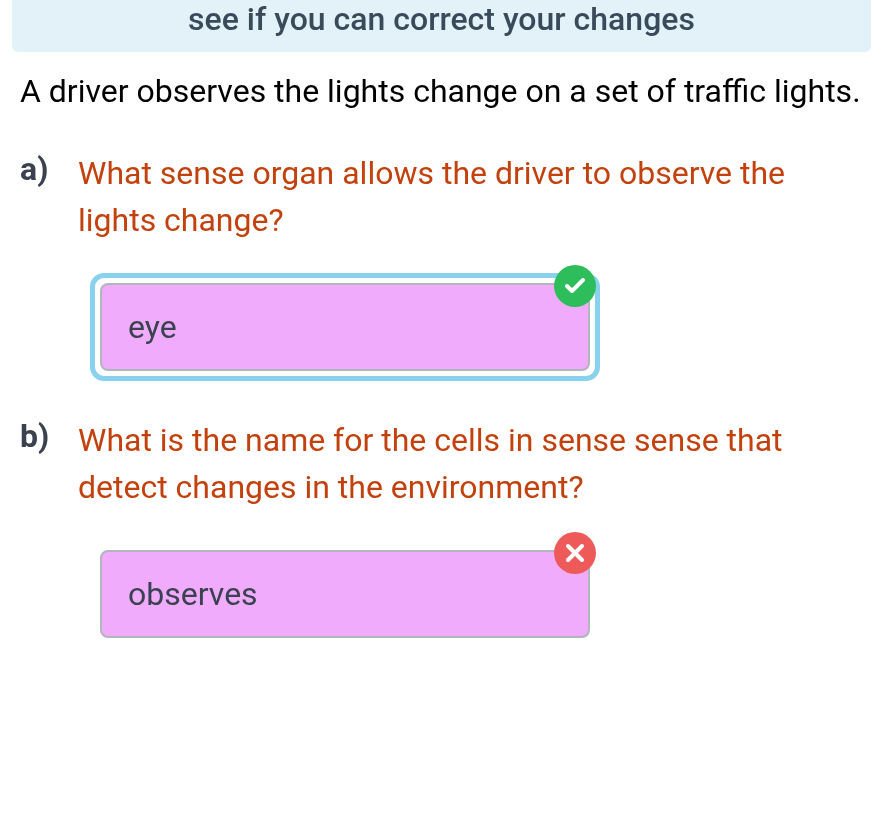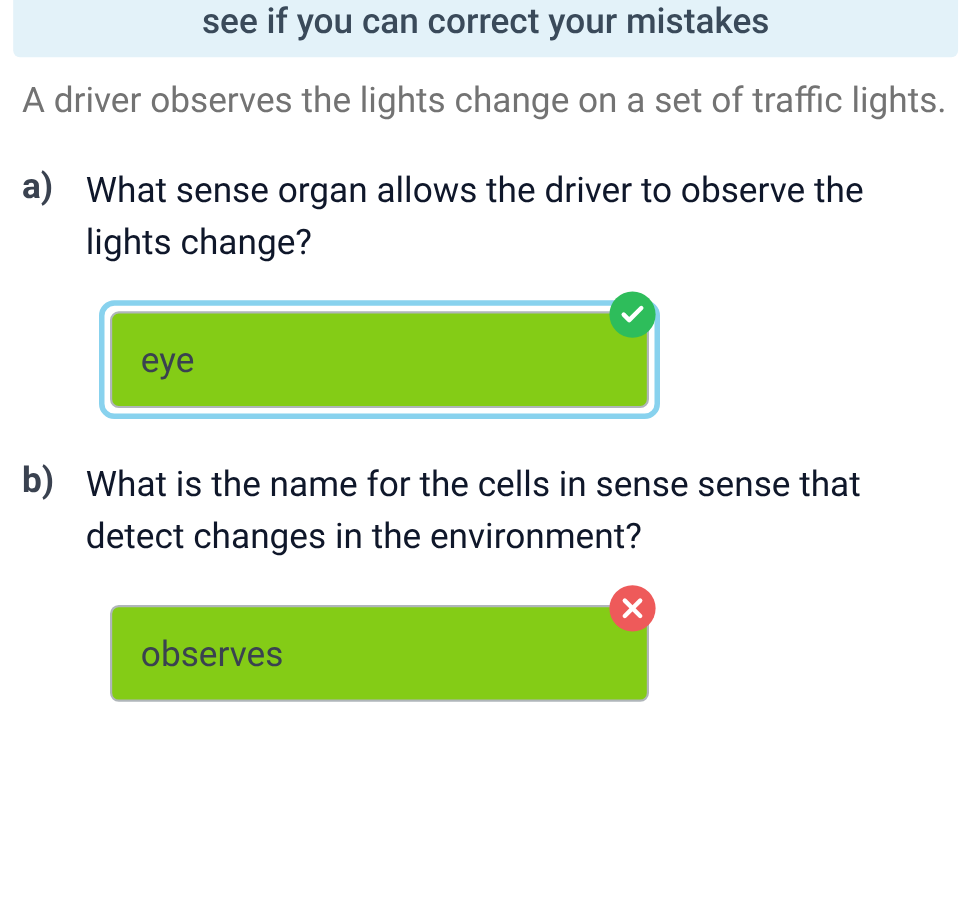--- a/index.html
+++ b/index.html
@@ -19,61 +19,61 @@
       padding: 0 20px 14px 20px;
       text-align: center;
       color: #3a4a5a;
       font-size: 32px;
       font-weight: 500;
       margin: 0 12px;
       border-radius: 0 0 6px 6px;
     }
     .intro-text {
       font-size: 32px;
-      color: #737373;
+      color: #000000;
       padding: 16px 20px 0 20px;
       line-height: 1.45;
     }
     .question-block {
       padding: 36px 20px 0 20px;
     }
     .question-row {
       display: flex;
       align-items: flex-start;
       gap: 22px;
     }
     .question-label {
       font-size: 32px;
       font-weight: 700;
       color: #3a4250;
       flex-shrink: 0;
       min-width: 36px;
     }
     .question-text {
       font-size: 32px;
-      color: #0f172a;
+      color: #c2410c;
       line-height: 1.45;
     }
     .answer-container {
       margin-top: 30px;
       margin-left: 70px;
       position: relative;
       display: inline-block;
     }
     .answer-box {
       border: 2px solid #b0b6ba;
       border-radius: 8px;
       padding: 22px 26px;
       font-size: 32px;
       color: #3a4250;
       width: 490px;
       min-height: 88px;
       display: flex;
       align-items: center;
-      background: #84cc16;
+      background: #f0abfc;
     }
     .answer-outer-highlight {
       border: 5px solid #88d2ee;
       border-radius: 14px;
       padding: 5px;
       display: inline-block;
     }
     .answer-outer-plain {
       padding: 10px;
       display: inline-block;
@@ -97,21 +97,21 @@
     }
     .badge svg {
       width: 24px;
       height: 24px;
     }
   </style>
 </head>
 <body>
 
 <div class="banner">
-  <span>see if you can correct your mistakes</span>
+  <span>see if you can correct your changes</span>
 </div>
 
 <div class="intro-text">
   <span>A driver observes the lights change on a set of traffic lights.</span>
 </div>
 
 <div class="question-block">
   <div class="question-row">
     <div class="question-label">a)</div>
     <div class="question-text">What sense organ allows the driver to observe the lights change?</div>

